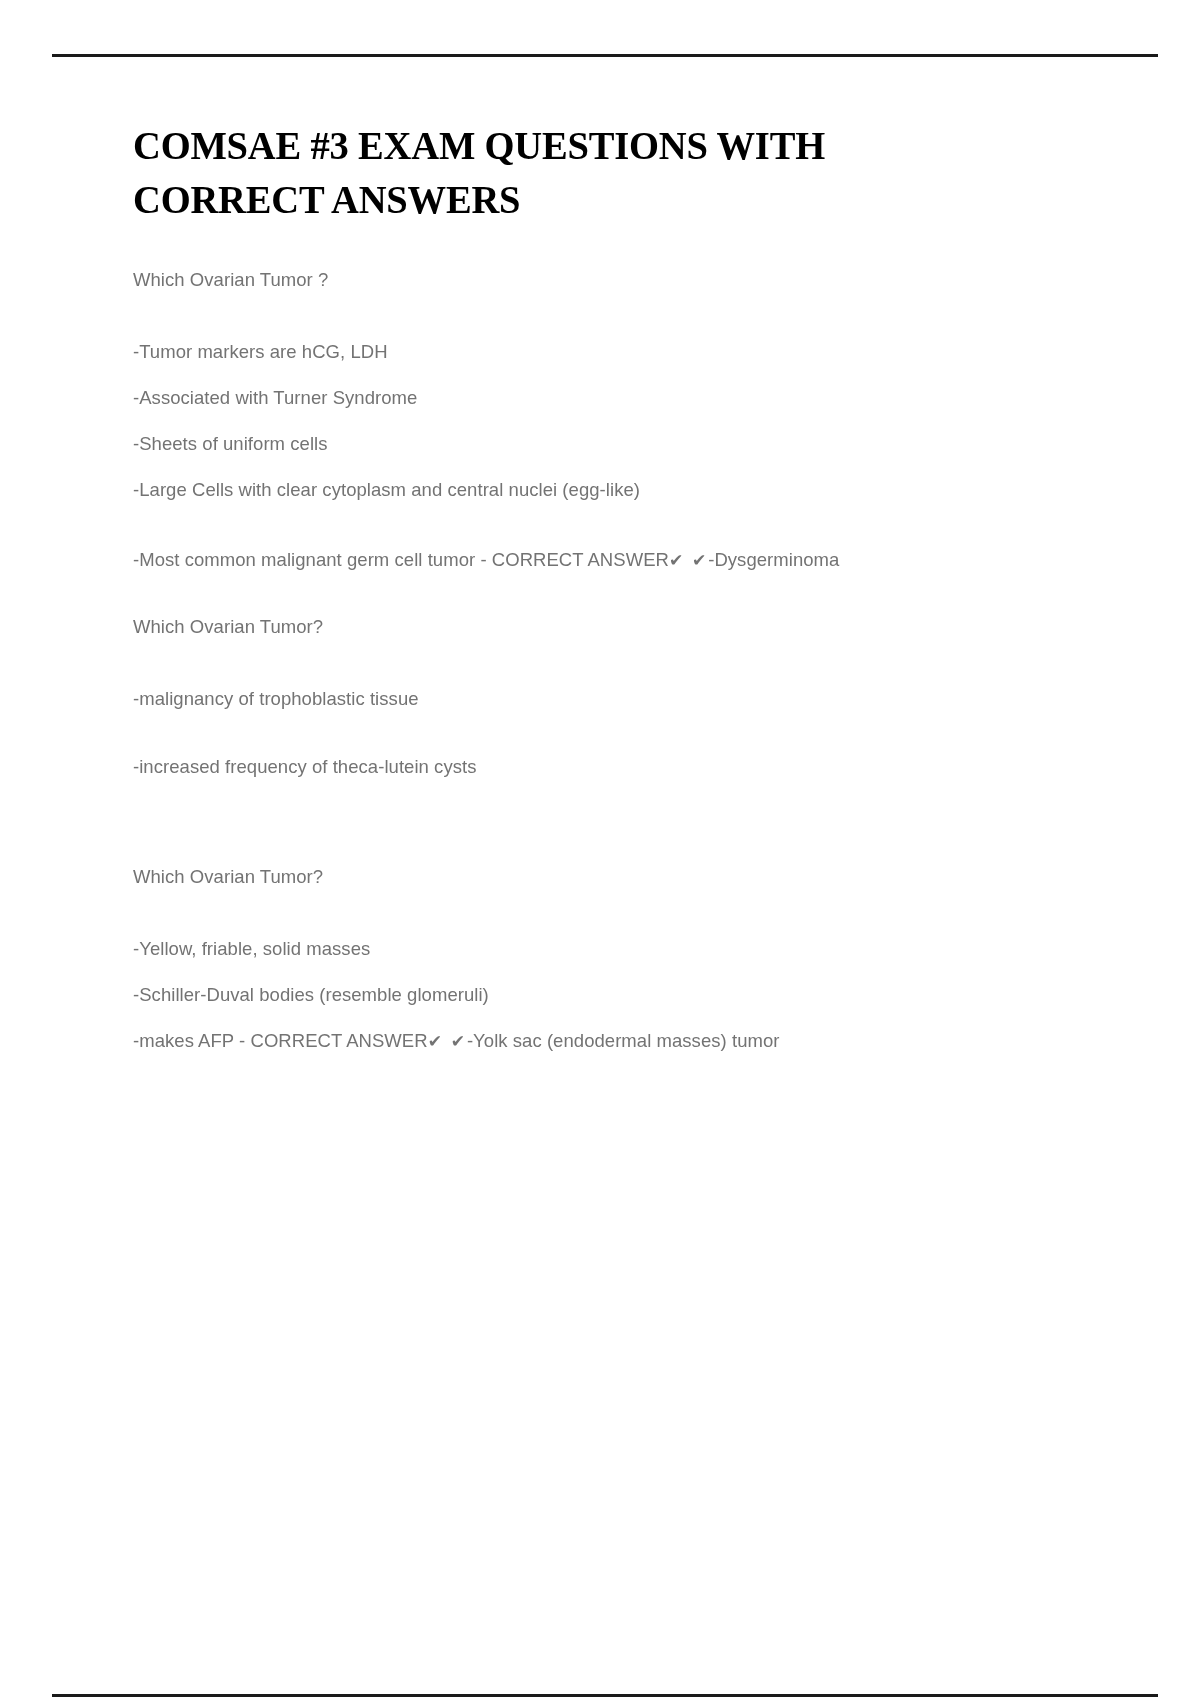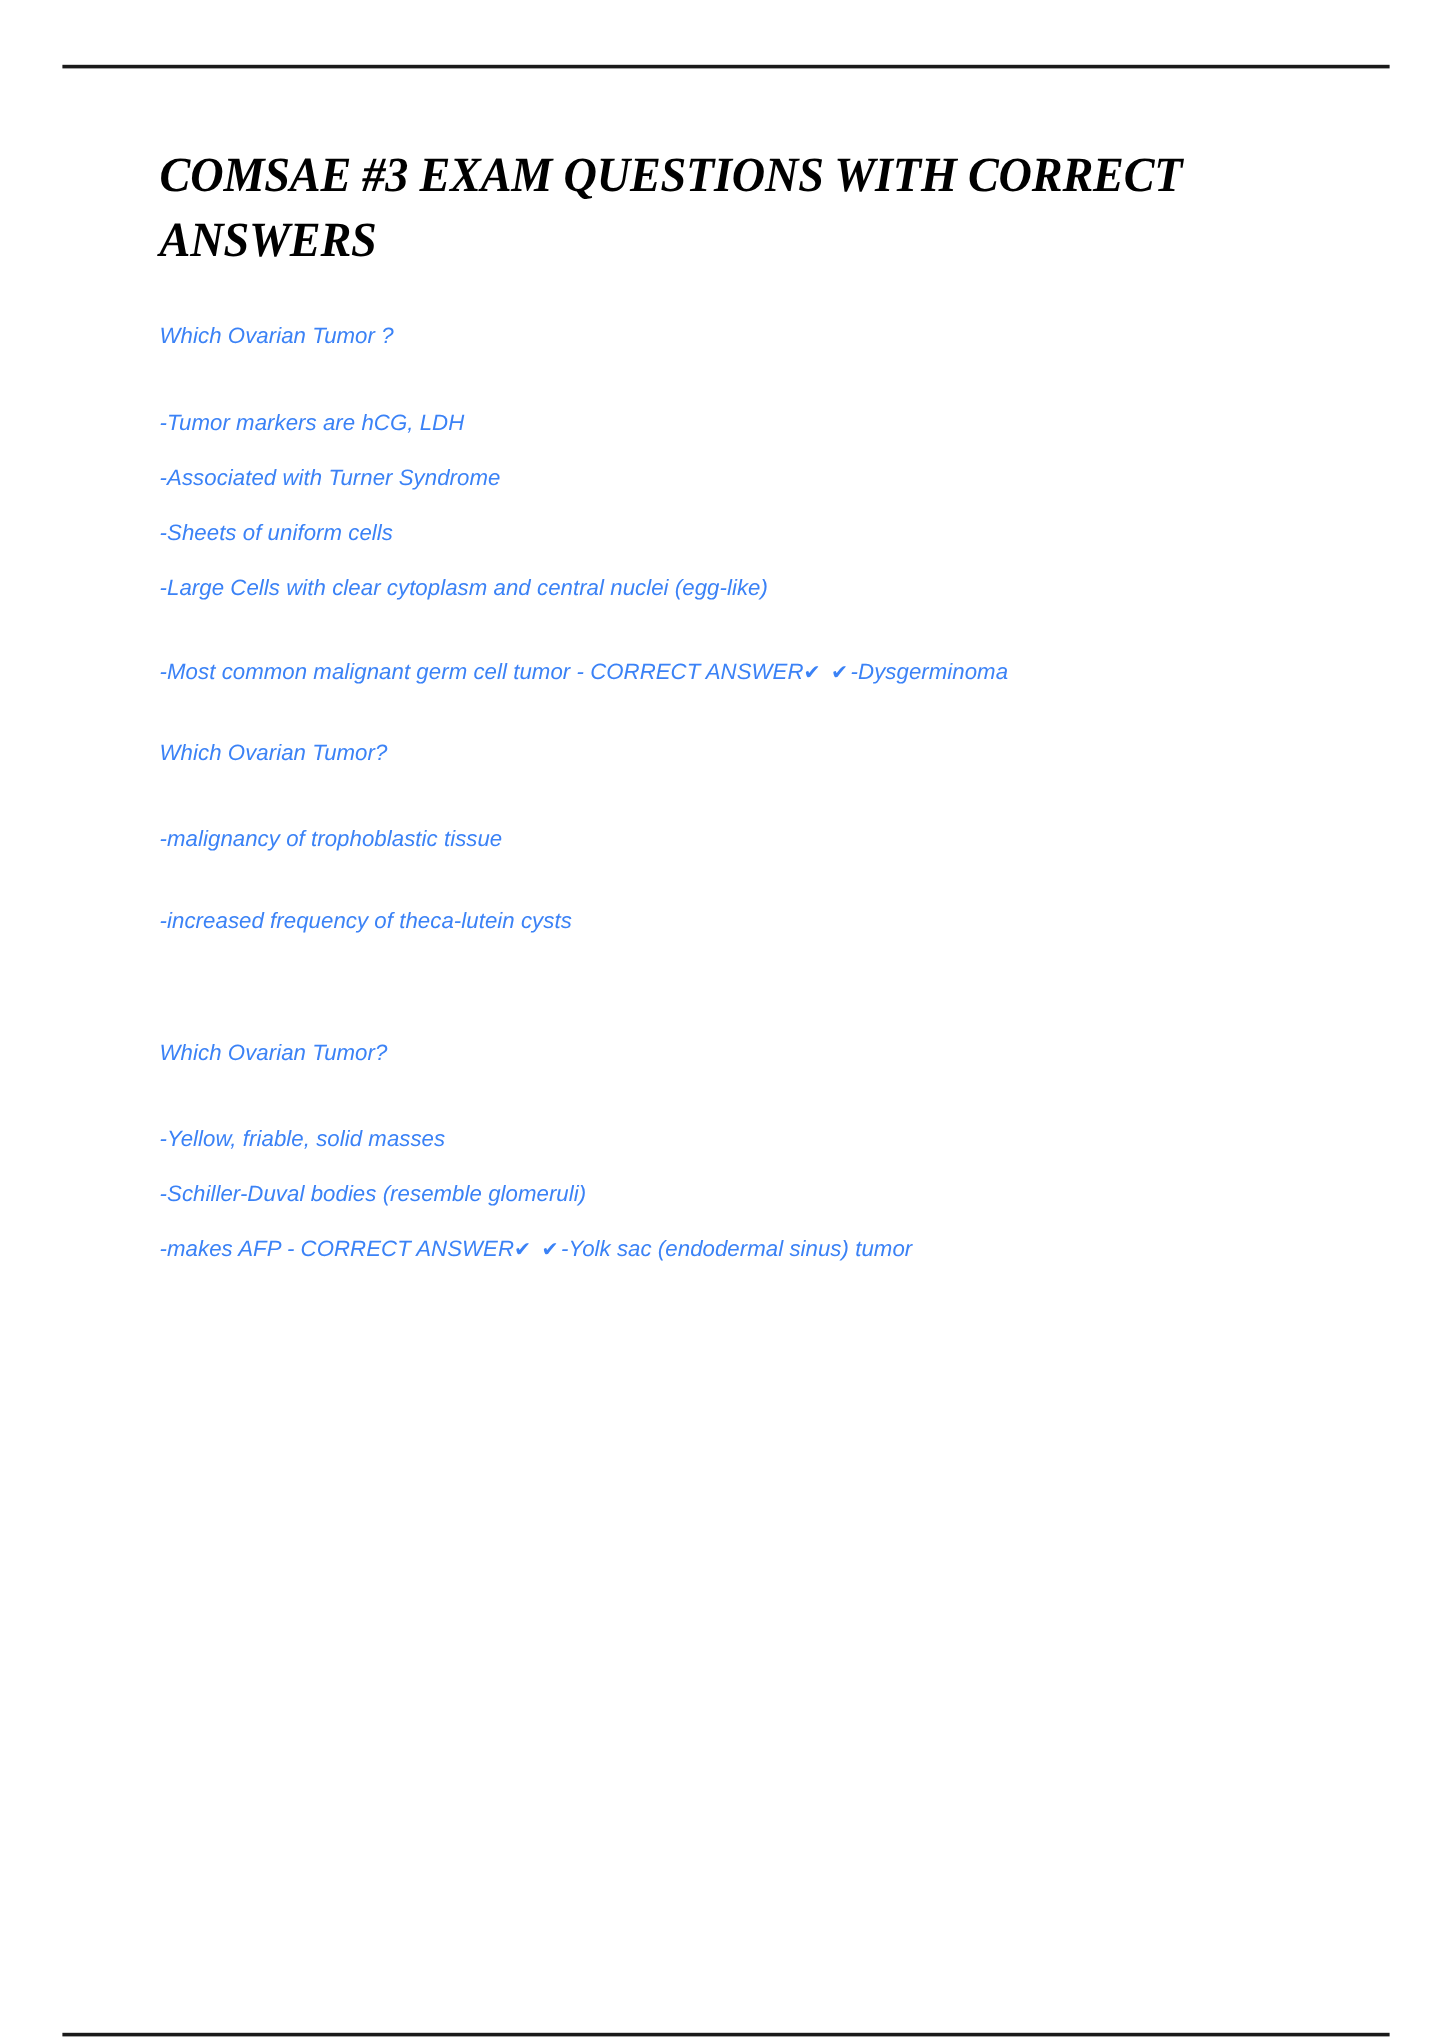--- a/index.html
+++ b/index.html
@@ -31,21 +31,20 @@
   }
   .rule-top    { top: 54px; }
   .rule-bottom { top: 1694px; }
 
   
   .content {
     position: absolute;
     left: 133px;
     top: 118px;
     width: 940px;
-    font-style: italic;
   }
 
   .doc-title {
     font-family: "Liberation Serif", "DejaVu Serif", serif;
     font-weight: bold;
     font-size: 41px;
     line-height: 54px;
     letter-spacing: -0.2px;
     color: #000000;
     margin: 0 0 0 0;
@@ -54,21 +53,21 @@
     white-space: pre-line;
   }
 
   .body-block {
     margin-top: 42px;
   }
 
   .line {
     font-size: 18.5px;
     line-height: 24px;
-    color: #3b82f6;
+    color: #737373;
     letter-spacing: 0.05px;
     margin: 0;
     padding: 0;
     white-space: pre-wrap;
   }
 
   
   .gap-sm { height: 22px; }
   .gap-md { height: 46px; }
   .gap-lg { height: 48px; }
@@ -115,20 +114,20 @@
       <div class="gap-sm"></div>
     </div>
 
     <div class="body-block">
       <p class="line">Which Ovarian Tumor?</p>
       <div class="gap-lg"></div>
       <p class="line">-Yellow, friable, solid masses</p>
       <div class="gap-sm"></div>
       <p class="line">-Schiller-Duval bodies (resemble glomeruli)</p>
       <div class="gap-sm"></div>
-      <p class="line"><span>-makes AFP - CORRECT ANSWER</span><span class="ans-mark">✔ ✔</span><span>-Yolk sac (endodermal sinus) tumor</span></p>
+      <p class="line"><span>-makes AFP - CORRECT ANSWER</span><span class="ans-mark">✔ ✔</span><span>-Yolk sac (endodermal masses) tumor</span></p>
     </div>
 
   </div>
 
   <div class="rule rule-bottom"></div>
 
 </div>
 
 </body></html>

